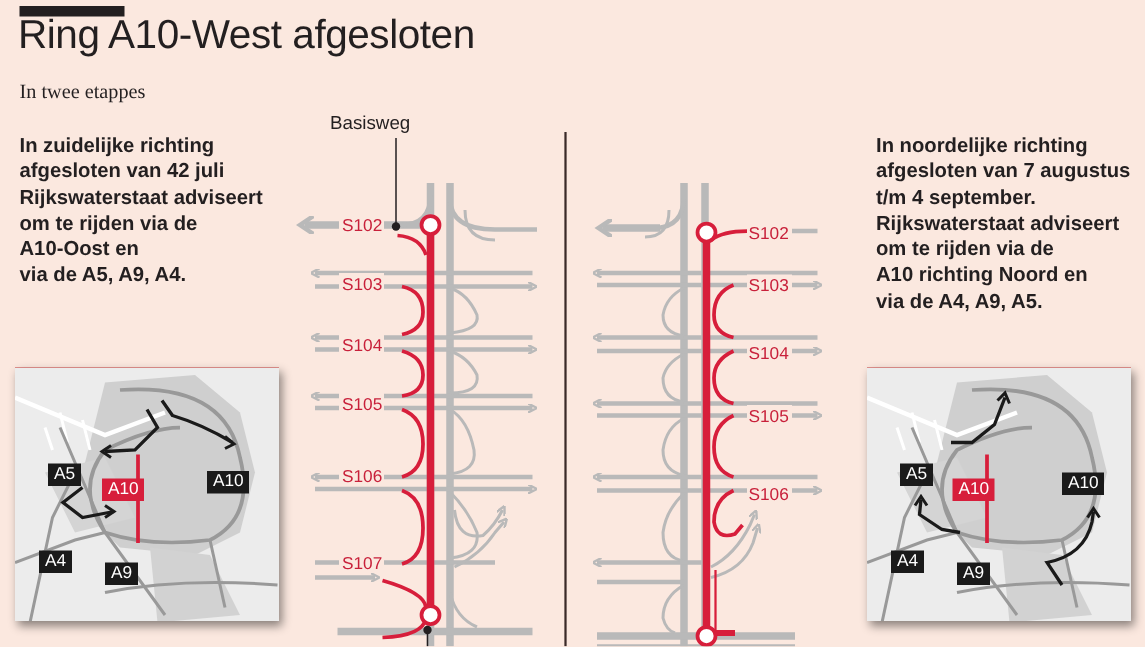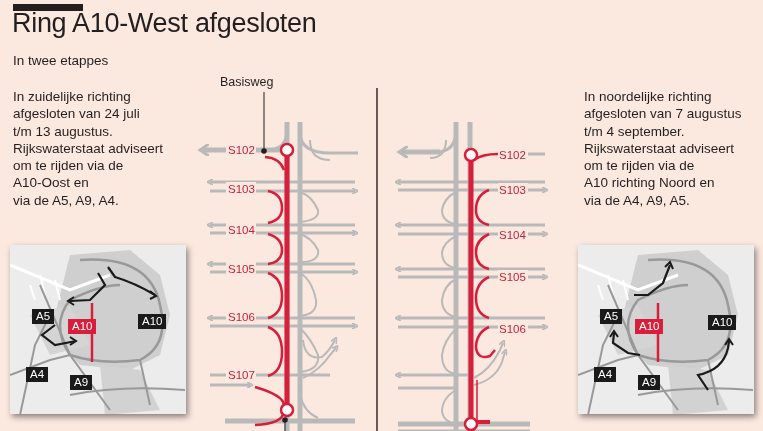--- a/index.html
+++ b/index.html
@@ -1,41 +1,40 @@
 <!DOCTYPE html>
 <html><head>
 <meta charset="utf-8">
 <style>
   html,body{margin:0;padding:0;}
   body{width:763px;height:431px;background:#fbe8df;position:relative;overflow:hidden;font-family:"Liberation Sans","DejaVu Sans",sans-serif;color:#231f20;}
   .topbar{position:absolute;left:13px;top:4px;width:70px;height:7px;background:#231f20;}
   .title{position:absolute;left:12px;top:7px;font-size:27px;line-height:32px;letter-spacing:-0.3px;white-space:nowrap;}
-  .subtitle{position:absolute;left:13px;top:52px;font-size:13.5px;line-height:18px;}
+  .subtitle{position:absolute;left:13px;top:52px;font-size:13.5px;line-height:18px;font-family:Liberation Serif, serif;}
   .txt{position:absolute;font-size:13.5px;line-height:17.3px;white-space:nowrap;}
-  .txt p{margin:0;}
+  .txt p{margin:0;font-weight:bold;}
   .txt p.gap{margin-top:0;}
   .basis{position:absolute;left:220px;top:75px;font-size:12.5px;}
   svg.diagram{position:absolute;left:0;top:0;}
   .map{position:absolute;width:176px;height:169px;background:#b91c1c;box-shadow:2px 3px 6px rgba(0,0,0,0.45);overflow:hidden;}
   .map svg{position:absolute;left:0;top:0;}
   .tag{position:absolute;font-size:11.5px;line-height:15px;padding:0 4px;color:#fff;background:#1a1a1a;}
   .tag.red{background:#d71e3b;}
   .slabel{font-family:"Liberation Sans","DejaVu Sans",sans-serif;font-size:11.5px;fill:#c8203a;}
 </style>
 </head>
 <body>
 
 <div class="topbar"></div>
 <div class="title">Ring A10-West afgesloten</div>
 <div class="subtitle">In twee etappes</div>
 
 <div class="txt" style="left:13px;top:88px;">
   <p>In zuidelijke richting</p>
-  <p>afgesloten van 24 juli</p>
-  <p>t/m 13 augustus.</p>
+  <p>afgesloten van 42 juli</p>
   <p class="gap">Rijkswaterstaat adviseert</p>
   <p>om te rijden via de</p>
   <p>A10-Oost en</p>
   <p>via de A5, A9, A4.</p>
 </div>
 
 <div class="txt" style="left:584px;top:88px;">
   <p>In noordelijke richting</p>
   <p>afgesloten van 7 augustus</p>
   <p>t/m 4 september.</p>

